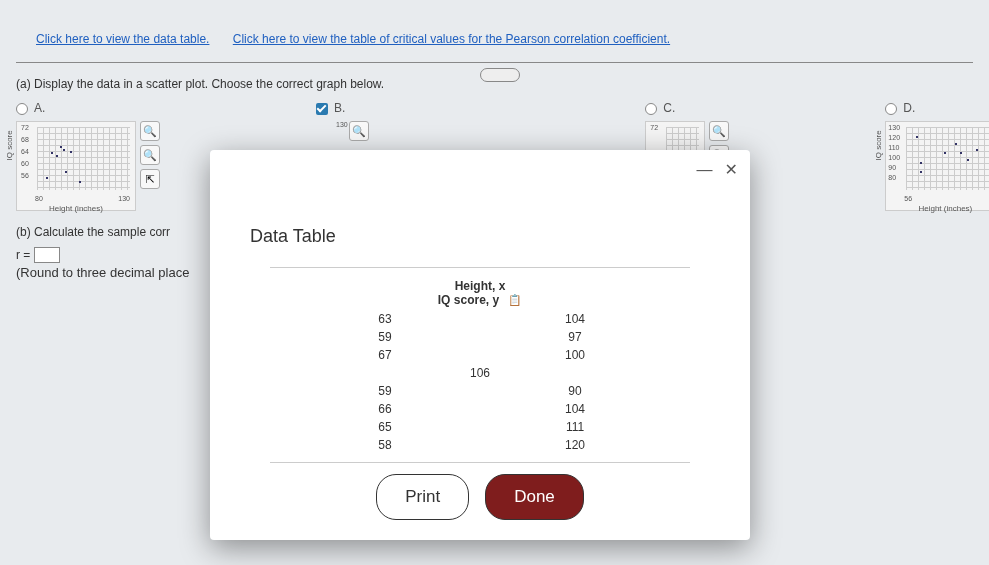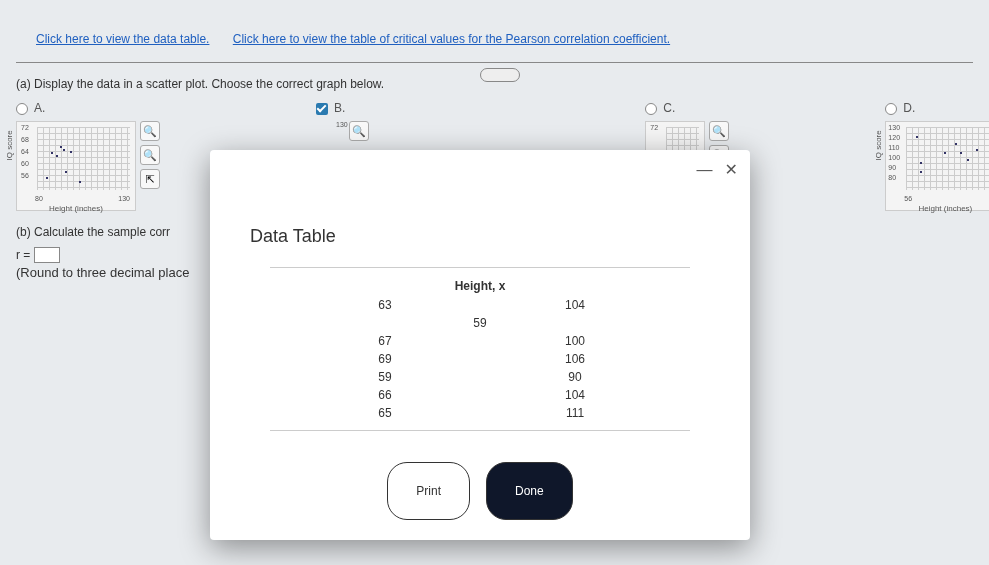--- a/index.html
+++ b/index.html
@@ -31,23 +31,23 @@
 .modal-close { position: absolute; right: 12px; top: 10px; display: flex; gap: 12px; align-items: center; font-size: 16px; color: #555; }
 .modal-close span { cursor: pointer; }
 .modal-title { font-size: 18px; color: #333; padding: 40px 40px 10px 40px; margin-top: 36px; }
 .data-zone { margin: 10px 60px; border-top: 1px solid #ccc; border-bottom: 1px solid #ccc; padding: 8px 20px; }
 .table { width: 100%; font-size: 12px; color: #333; }
 .thead { display: flex; font-weight: bold; padding: 3px 0; flex-direction: column; }
 .trow { display: flex; padding: 2px 0; justify-content: flex-end; }
 .tc { flex: 1; text-align: center; }
 .copy-ic { font-size: 11px; margin-left: 6px; color: #888; }
 .modal-foot { position: absolute; bottom: 20px; left: 0; right: 0; display: flex; justify-content: center; gap: 16px; }
-.pill-btn { padding: 21px 28px; border-radius: 20px; font-size: 12px; cursor: pointer; }
+.pill-btn { padding: 12px 28px; border-radius: 20px; font-size: 17px; cursor: pointer; }
 .pill-out { border: 1px solid #333; background: #fff; color: #333; }
-.pill-fill { border: 1px solid #333; background: #0f172a; color: #fff; }
+.pill-fill { border: 1px solid #333; background: #7f1d1d; color: #fff; }
 .opt-block { position: relative; }
 .dot { width: 2px; height: 2px; background: #336; position: absolute; }
 </style>
 </head>
 <body>
 
 <div class="page">
   <div class="intro">
     <br>
     <span class="link">Click here to view the data table.</span>
@@ -172,47 +172,55 @@
   <div class="modal-backdrop">
     <div class="modal-close">
       <span>—</span>
       <span>✕</span>
     </div>
     <div class="modal-title">Data Table</div>
     <div class="data-zone">
       <div class="table">
         <div class="thead">
           <div class="tc">Height, x</div>
+          <div class="tc">
+            <span>IQ score, y</span>
+            <span class="copy-ic">📋</span>
+          </div>
         </div>
         <div class="trow">
             <div class="tc">63</div>
             <div class="tc">104</div>
           </div>
         <div class="trow">
             <div class="tc">59</div>
+            <div class="tc">97</div>
           </div>
         <div class="trow">
             <div class="tc">67</div>
             <div class="tc">100</div>
           </div>
         <div class="trow">
-            <div class="tc">69</div>
             <div class="tc">106</div>
           </div>
         <div class="trow">
             <div class="tc">59</div>
             <div class="tc">90</div>
           </div>
         <div class="trow">
             <div class="tc">66</div>
             <div class="tc">104</div>
           </div>
         <div class="trow">
             <div class="tc">65</div>
             <div class="tc">111</div>
+          </div>
+        <div class="trow">
+            <div class="tc">58</div>
+            <div class="tc">120</div>
           </div>
       </div>
     </div>
     <div class="modal-foot">
       <div class="pill-btn pill-out">Print</div>
       <div class="pill-btn pill-fill">Done</div>
     </div>
   </div>
 
 </div>

